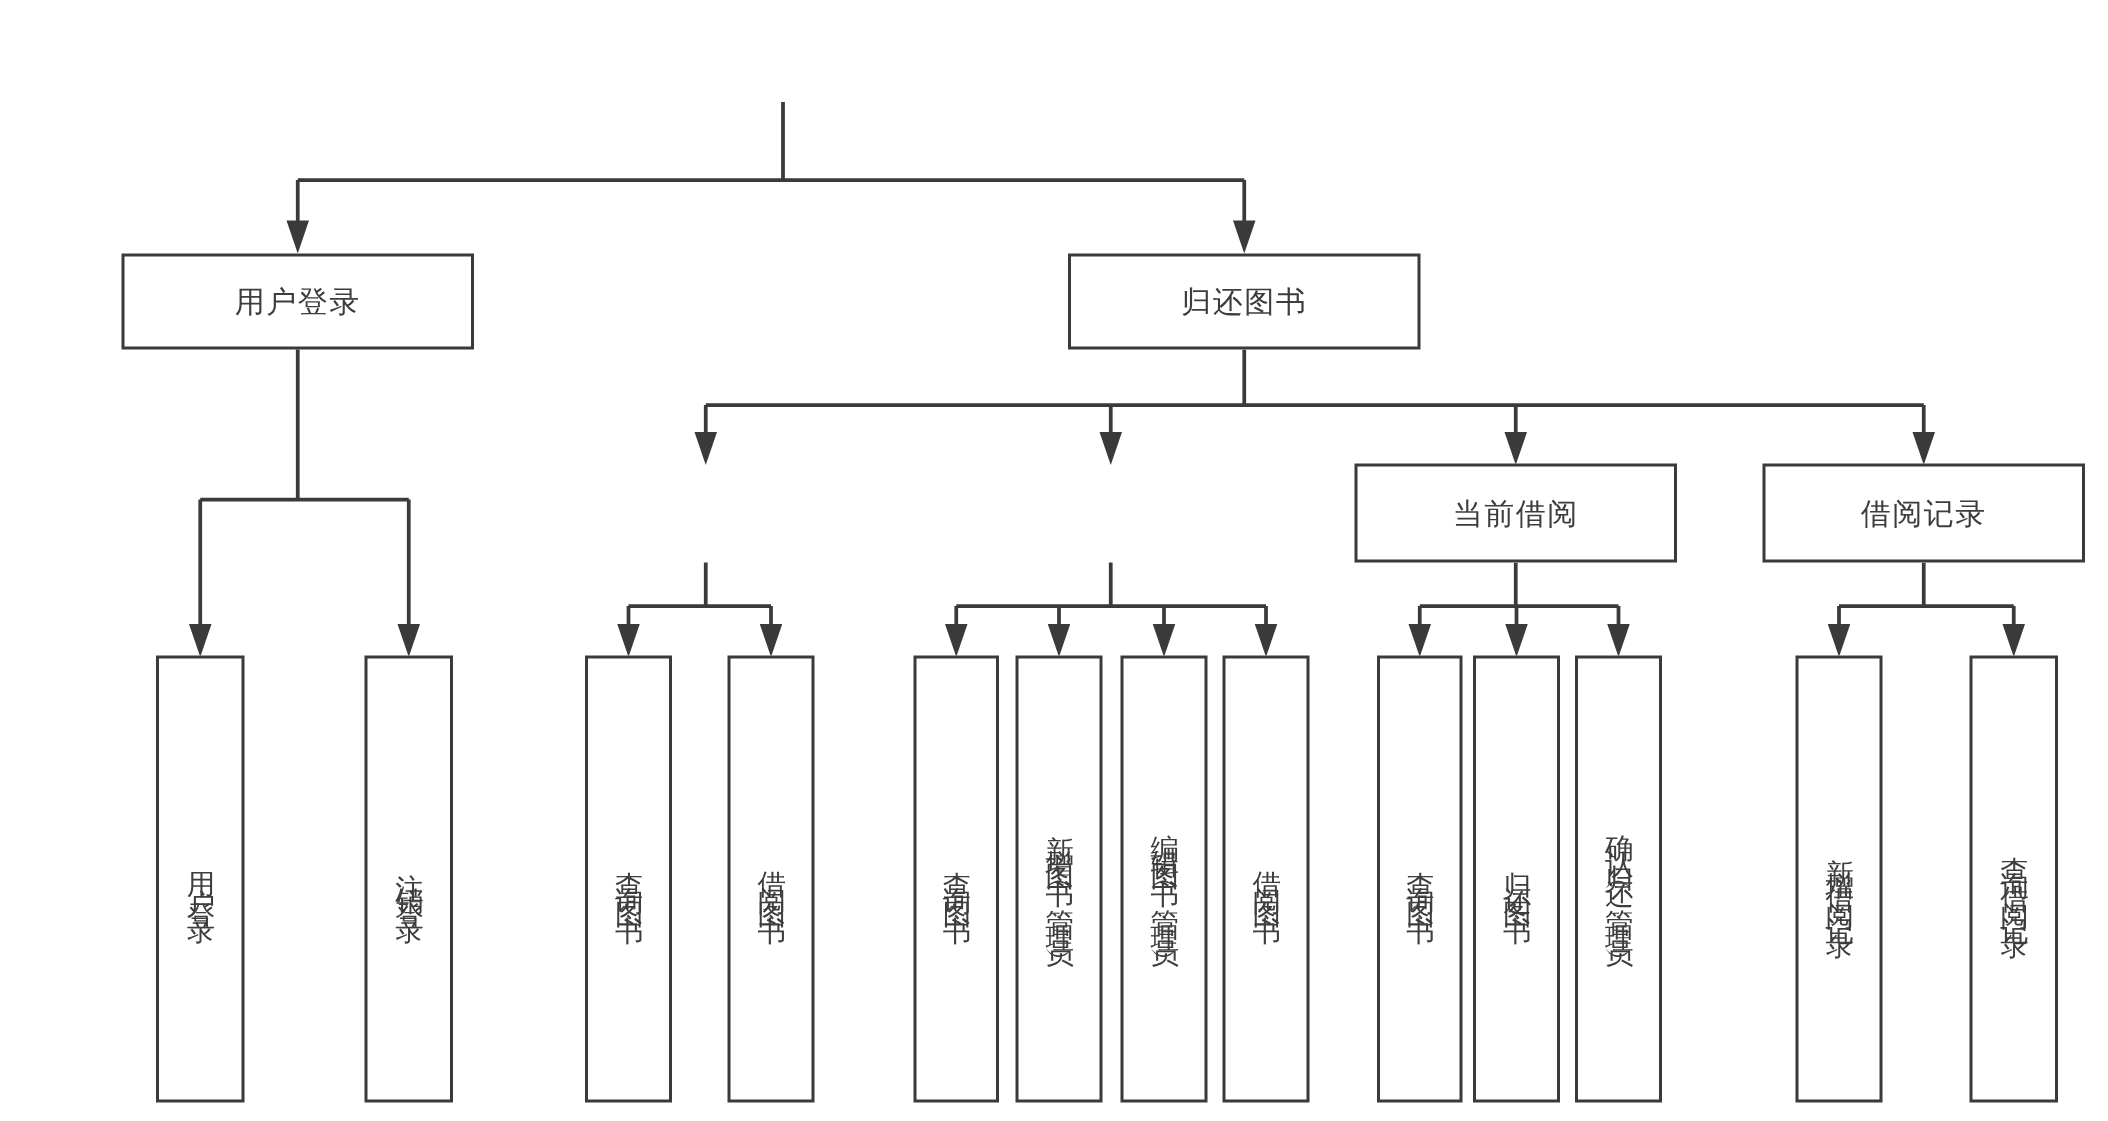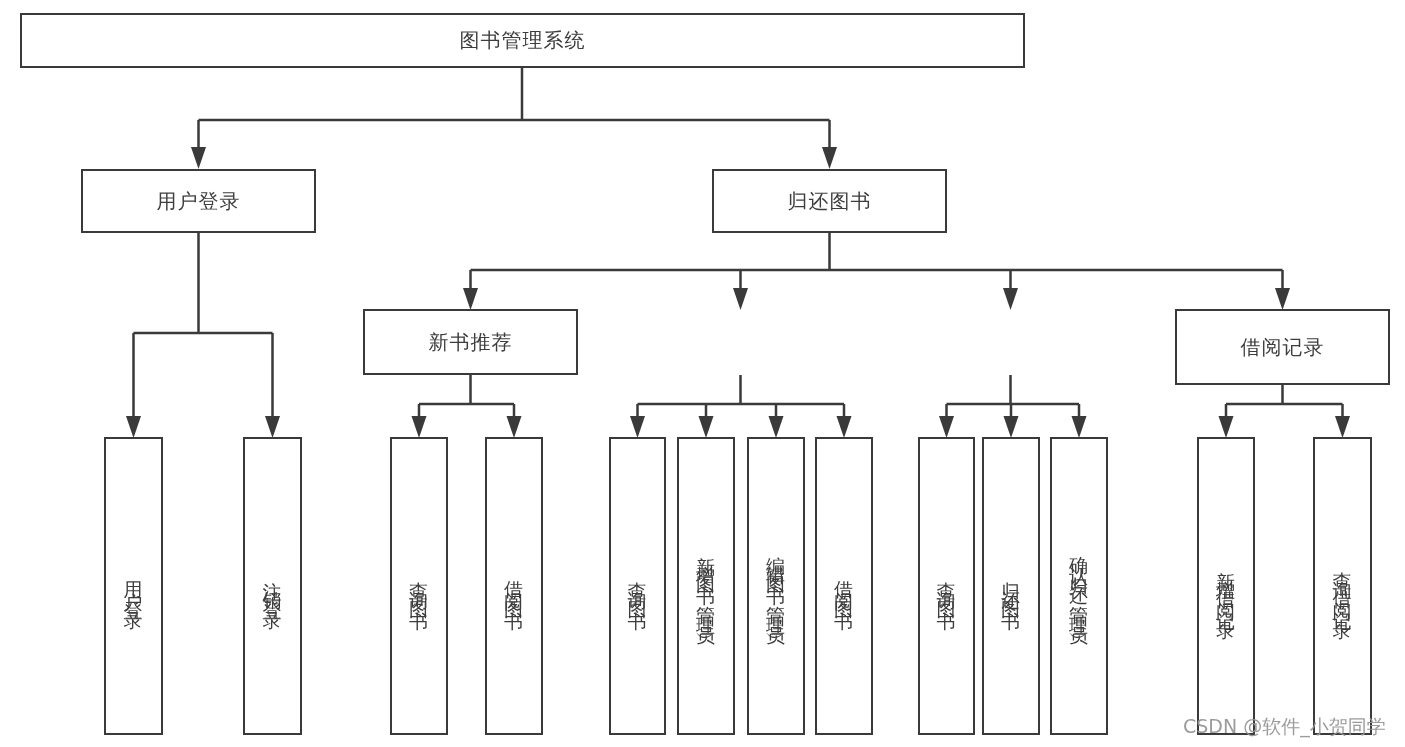--- a/index.html
+++ b/index.html
@@ -61,35 +61,32 @@
       <polygon points="768.5,416 783.5,416 776,438"></polygon>
       <polygon points="836.5,416 851.5,416 844,438"></polygon>
       <polygon points="939,416 954,416 946.5,438"></polygon>
       <polygon points="1003.5,416 1018.5,416 1011,438"></polygon>
       <polygon points="1071.5,416 1086.5,416 1079,438"></polygon>
       <polygon points="1218.5,416 1233.5,416 1226,438"></polygon>
       <polygon points="1335,416 1350,416 1342.5,438"></polygon>
     </g>
   </svg>
 
-  <div class="box hbox" style="left:20px;top:13px;width:1005px;height:55px;">
-    <span>图书管理系统</span>
-  </div>
 
   <div class="box hbox" style="left:81px;top:169px;width:235px;height:64px;">
     <span>用户登录</span>
   </div>
   <div class="box hbox" style="left:712px;top:169px;width:235px;height:64px;">
     <span>归还图书</span>
   </div>
 
-  <div class="box hbox" style="left:363px;top:309px;width:215px;height:66px;">
-    <span>新书推荐</span>
+  <div class="box hbox" style="left:903px;top:309px;width:215px;height:66px;">
+    <span>当前借阅</span>
   </div>
-  <div class="box hbox" style="left:1175px;top:309px;width:215px;height:76px;">
+  <div class="box hbox" style="left:1175px;top:309px;width:215px;height:66px;">
     <span>借阅记录</span>
   </div>
 
   <div class="box vbox" style="left:104px;top:437px;width:59px;height:298px;">
     <span class="lbl">用户登录</span>
   </div>
   <div class="box vbox" style="left:243px;top:437px;width:59px;height:298px;">
     <span class="lbl">注销登录</span>
   </div>
 
@@ -123,15 +120,14 @@
     <span class="lbl">确认归还（管理员）</span>
   </div>
 
   <div class="box vbox" style="left:1197px;top:437px;width:58px;height:298px;">
     <span class="lbl">新增借阅记录</span>
   </div>
   <div class="box vbox" style="left:1313px;top:437px;width:59px;height:298px;">
     <span class="lbl">查询借阅记录</span>
   </div>
 
-  <div class="watermark">CSDN @软件_小贺同学</div>
 
 </div>
 
 </body></html>

